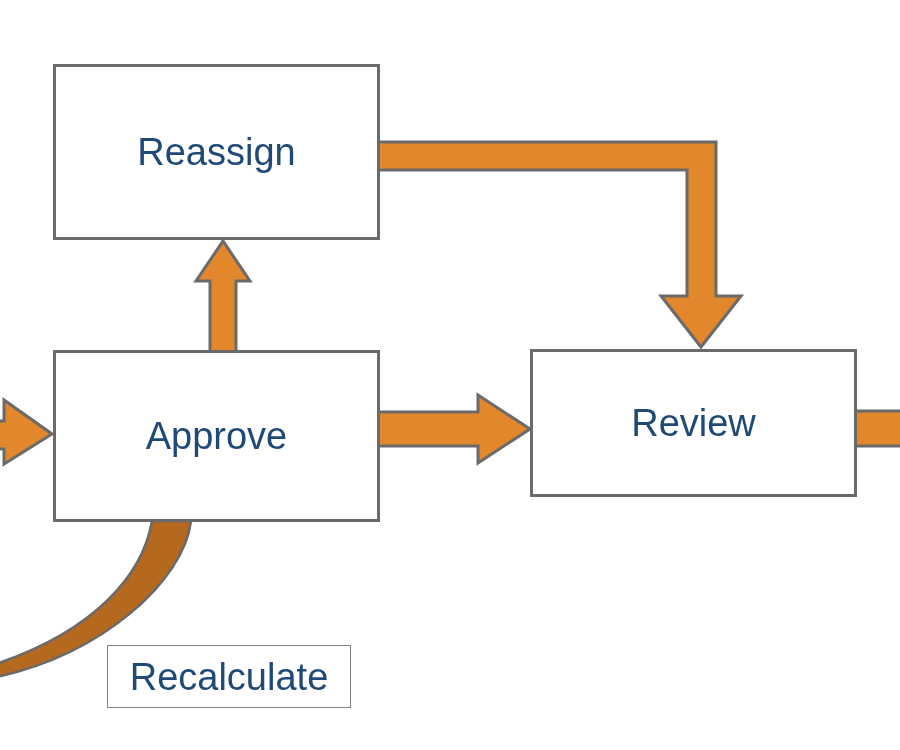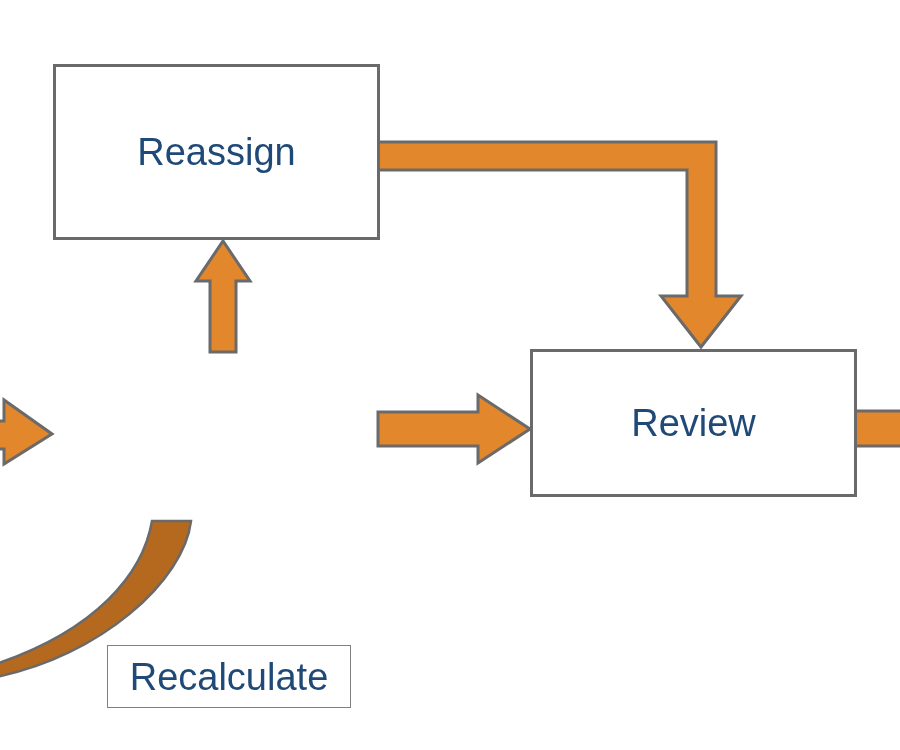--- a/index.html
+++ b/index.html
@@ -82,20 +82,23 @@
 
     <polygon class="block-arrow" points="378,412 478,412 478,395 530,429 478,463 478,446 378,446"></polygon>
 
     <polygon class="block-arrow" points="855,411 904,411 904,446 855,446"></polygon>
   </svg>
 
   <div class="node node--reassign">
     <span class="node-label">Reassign</span>
   </div>
 
+  <div class="node node--approve">
+    <span class="node-label">Approve</span>
+  </div>
 
   <div class="node node--review">
     <span class="node-label">Review</span>
   </div>
 
   <div class="node node--recalculate">
     <span class="node-label">Recalculate</span>
   </div>
 
 </div>

